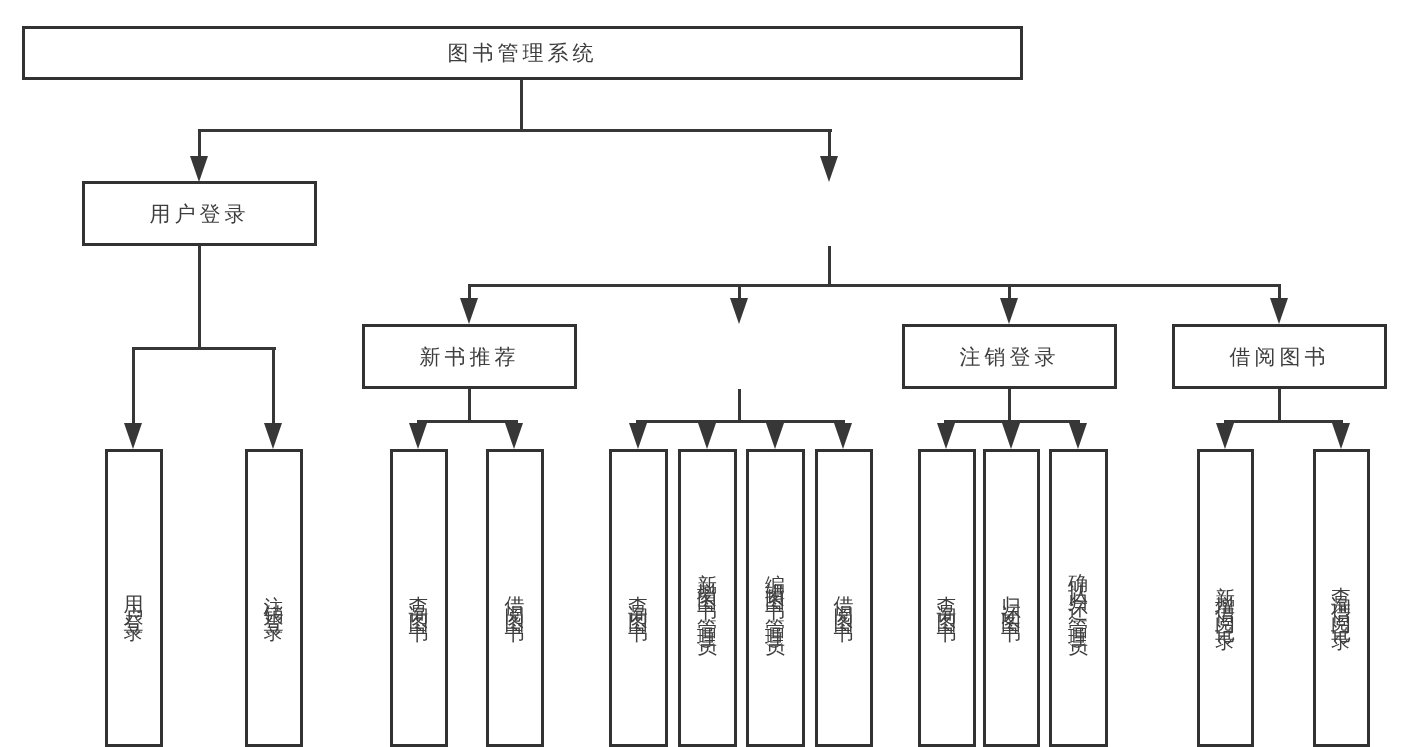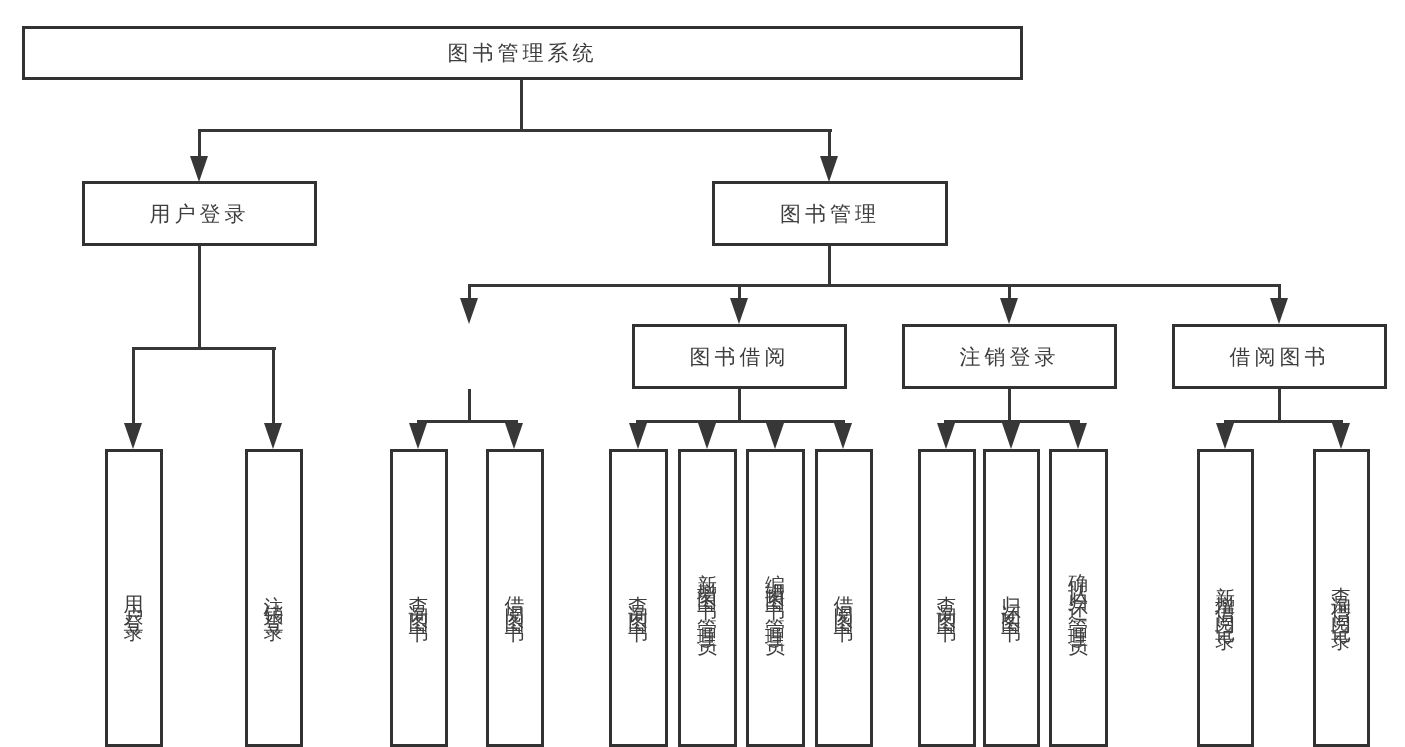--- a/index.html
+++ b/index.html
@@ -41,26 +41,23 @@
 
 <div id="canvas">
 
   <div class="box" style="left:22px;top:14px;width:1001px;height:54px">
     <span class="lbl">图书管理系统</span>
   </div>
 
   <div class="box" style="left:82px;top:169px;width:235px;height:65px">
     <span class="lbl">用户登录</span>
   </div>
-  <div class="box" style="left:712px;top:169px;width:236px;height:65px">
-    <span class="lbl">图书管理</span>
-  </div>
 
-  <div class="box" style="left:632px;top:312px;width:215px;height:65px">
-    <span class="lbl">图书借阅</span>
+  <div class="box" style="left:362px;top:312px;width:215px;height:65px">
+    <span class="lbl">新书推荐</span>
   </div>
   <div class="box" style="left:902px;top:312px;width:215px;height:65px">
     <span class="lbl">注销登录</span>
   </div>
   <div class="box" style="left:1172px;top:312px;width:215px;height:65px">
     <span class="lbl">借阅图书</span>
   </div>
 
   <div class="box v" style="left:105px;top:437px;width:58px;height:298px">
     <span class="lbl">用户登录</span>

